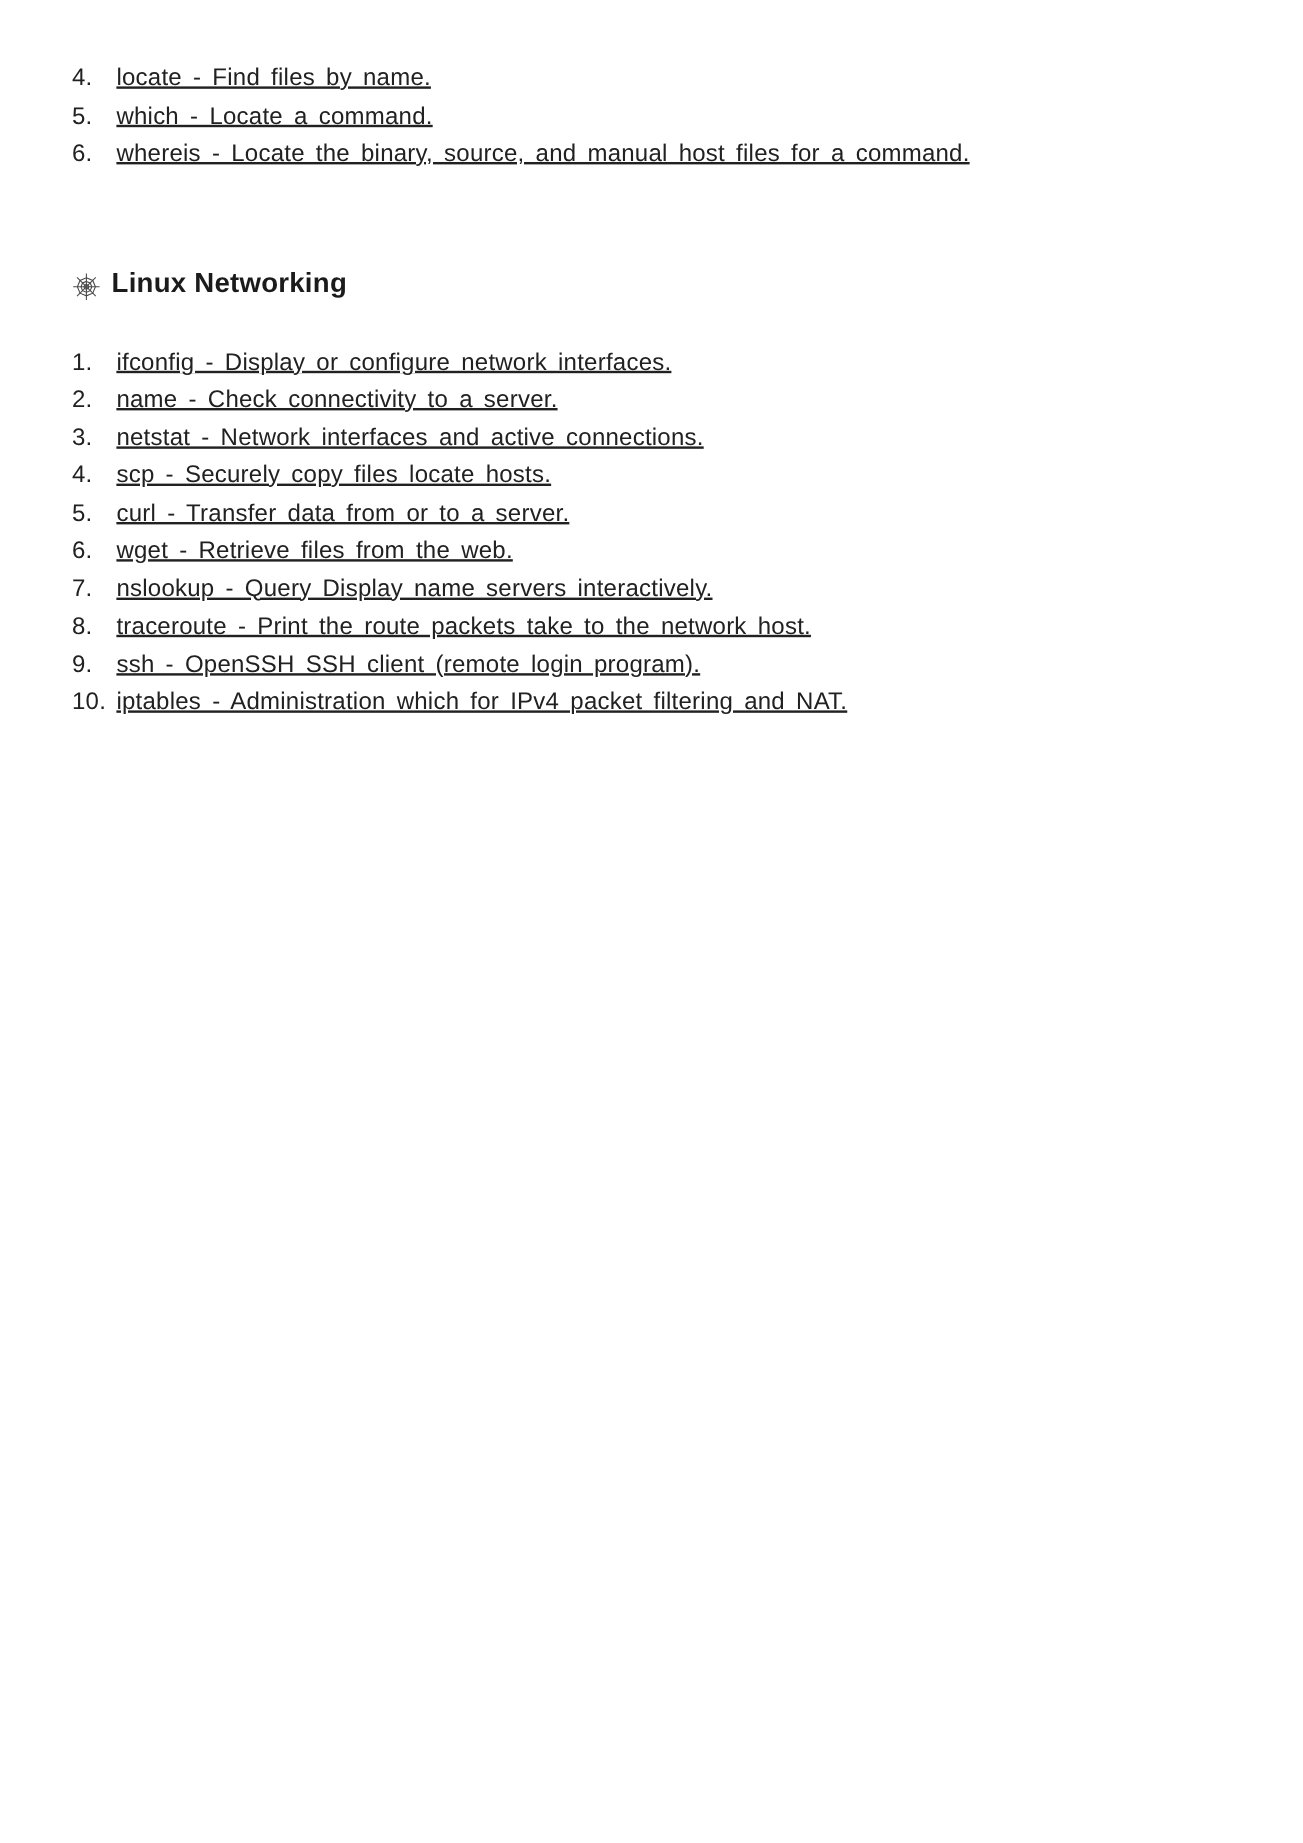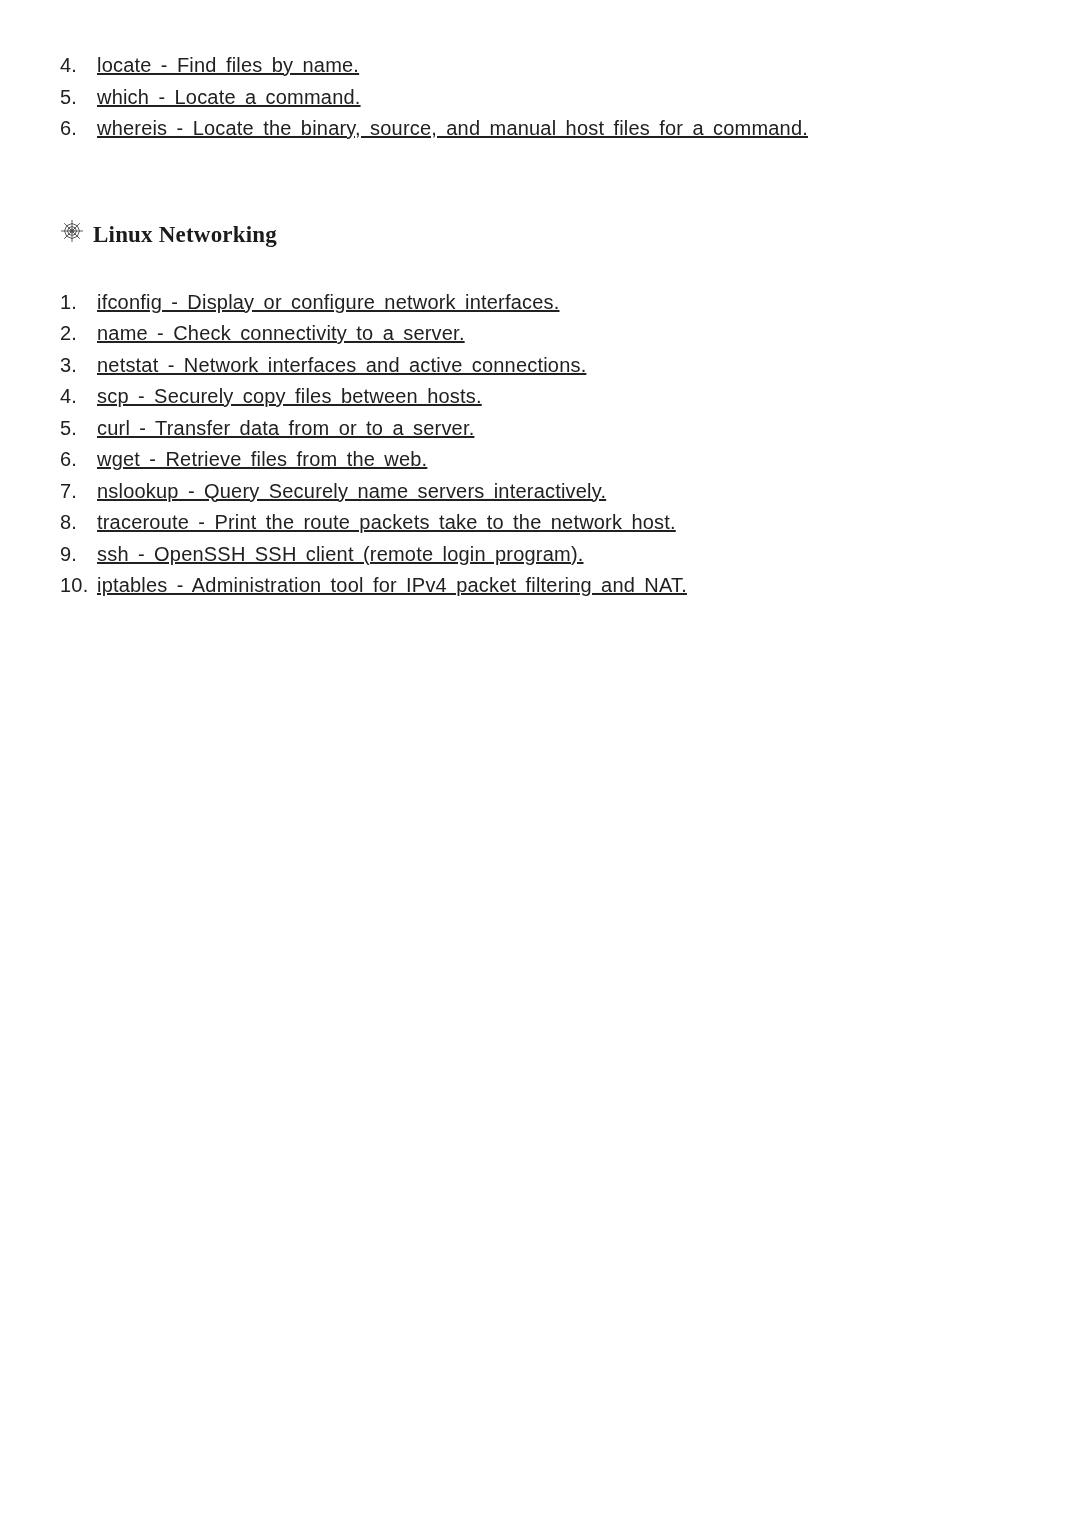--- a/index.html
+++ b/index.html
@@ -35,30 +35,29 @@
   ol.cmd-list .num {
     flex: 0 0 auto;
     min-width: 37px;
   }
   ol.cmd-list .txt {
     flex: 1 1 auto;
     text-decoration: underline;
   }
   .section-heading {
     display: flex;
-    align-items: flex-start;
+    align-items: flex-end;
     gap: 9px;
     margin-top: 74px;
     margin-bottom: 36px;
     font-weight: bold;
     font-size: 23px;
     letter-spacing: 0.2px;
     color: #1b1b1b;
     line-height: 32px;
-    font-family: Liberation Serif, serif;
   }
   .web-icon {
     display: inline-flex;
     width: 24px;
     height: 24px;
     flex: 0 0 auto;
   }
   .web-icon svg {
     width: 100%;
     height: 100%;
@@ -108,42 +107,42 @@
         <li>
           <span class="num">2.</span>
           <span class="txt">name - Check connectivity to a server.</span>
         </li>
         <li>
           <span class="num">3.</span>
           <span class="txt">netstat - Network interfaces and active connections.</span>
         </li>
         <li>
           <span class="num">4.</span>
-          <span class="txt">scp - Securely copy files between hosts.</span>
+          <span class="txt">scp - Securely copy files locate hosts.</span>
         </li>
         <li>
           <span class="num">5.</span>
           <span class="txt">curl - Transfer data from or to a server.</span>
         </li>
         <li>
           <span class="num">6.</span>
           <span class="txt">wget - Retrieve files from the web.</span>
         </li>
         <li>
           <span class="num">7.</span>
-          <span class="txt">nslookup - Query Securely name servers interactively.</span>
+          <span class="txt">nslookup - Query Display name servers interactively.</span>
         </li>
         <li>
           <span class="num">8.</span>
           <span class="txt">traceroute - Print the route packets take to the network host.</span>
         </li>
         <li>
           <span class="num">9.</span>
           <span class="txt">ssh - OpenSSH SSH client (remote login program).</span>
         </li>
         <li>
           <span class="num">10.</span>
-          <span class="txt">iptables - Administration tool for IPv4 packet filtering and NAT.</span>
+          <span class="txt">iptables - Administration which for IPv4 packet filtering and NAT.</span>
         </li>
       </ol>
 
   </div>
 </div>
 
 </body></html>

